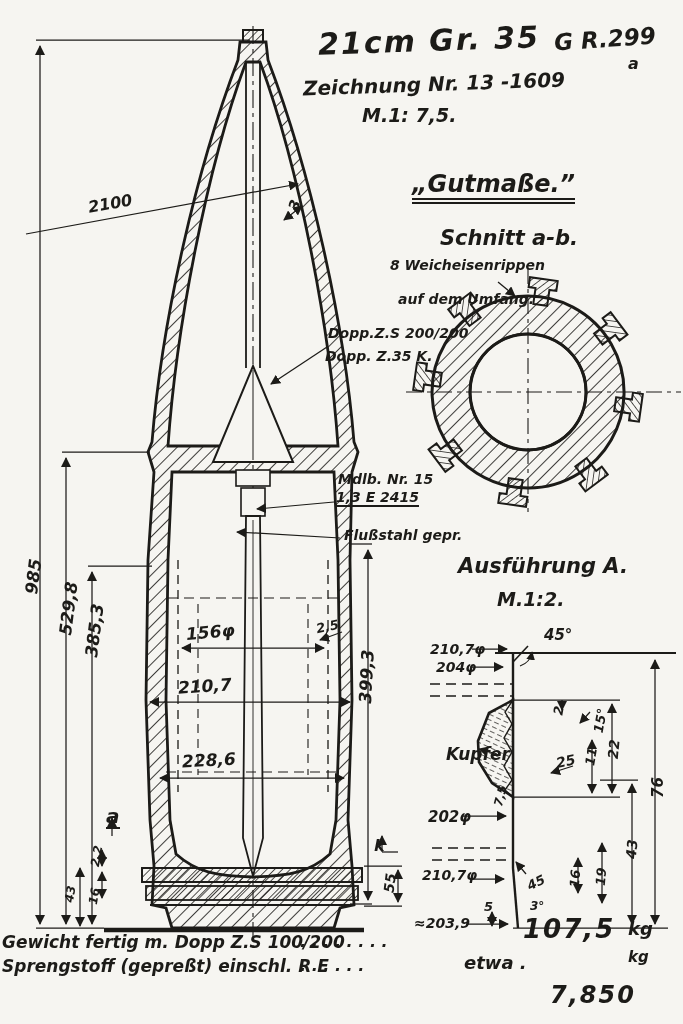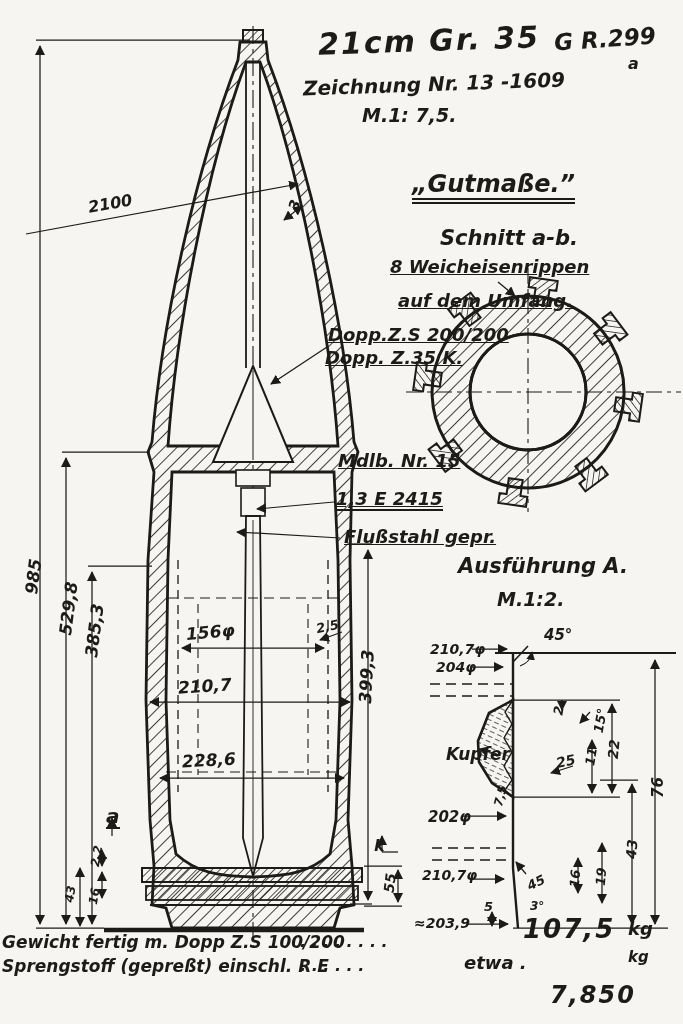--- a/index.html
+++ b/index.html
@@ -4,21 +4,21 @@
 <style>
   html,body{margin:0;padding:0;background:#888;}
   #sheet{position:relative;width:683px;height:1024px;background:#f6f5f1;overflow:hidden;
          font-family:"DejaVu Sans",sans-serif;color:#1c1b18;}
   #sheet svg{position:absolute;left:0;top:0;}
   .lbl{position:absolute;display:inline-block;white-space:nowrap;font-style:italic;
        font-weight:600;color:#1c1b18;line-height:1;}
   .h1{font-size:30px;font-weight:700;letter-spacing:2px;}
   .h2{font-size:21px;font-weight:700;}
   .h3{font-size:24px;font-weight:700;}
-  .note{font-size:18px;text-decoration:underline;}
+  .note{font-size:14px;}
   .dim{font-size:15px;}
   .dimsm{font-size:12px;}
   .big{font-size:26px;font-weight:700;letter-spacing:2px;}
   .underl{border-bottom:6px double #1c1b18;padding-bottom:2px;}
   .underl2{border-bottom:2px solid #1c1b18;padding-bottom:1px;}
   .stamp-circle{position:absolute;width:56px;height:56px;border:3.5px solid #1c1b18;
        border-radius:50%;text-align:center;line-height:56px;font-size:30px;
        font-style:italic;font-weight:700;}
   .rot{transform-origin:center center;}
 </style>
@@ -195,21 +195,21 @@
 
 <span class="lbl h2" style="left:440px;top:228px;">Schnitt a-b.</span>
 <span class="lbl h3 underl" style="left:412px;top:172px;">„Gutmaße.”</span>
 <span class="lbl note" style="left:390px;top:258px;">8 Weicheisenrippen</span>
 <span class="lbl note" style="left:398px;top:292px;">auf dem Umfang.</span>
 <span class="lbl h2" style="left:458px;top:556px;">Ausführung A.</span>
 <span class="lbl" style="left:497px;top:590px;font-size:19px;font-weight:700;">M.1:2.</span>
 
 <span class="lbl note" style="left:328px;top:326px;">Dopp.Z.S 200/200</span>
 <span class="lbl note" style="left:325px;top:349px;">Dopp. Z.35 K.</span>
-<span class="lbl note" style="left:338px;top:452px;">Mdlb. Nr. 15</span>
+<span class="lbl note" style="left:338px;top:472px;">Mdlb. Nr. 15</span>
 <span class="lbl note underl2" style="left:336px;top:490px;">1,3 E 2415</span>
 <span class="lbl note" style="left:344px;top:528px;">Flußstahl gepr.</span>
 <span class="lbl" style="left:446px;top:746px;font-size:17px;">Kupfer</span>
 
 <span class="lbl dim rot" style="left:88px;top:196px;transform:rotate(-10deg);font-size:16px;">2100</span>
 <span class="lbl dim rot" style="left:16px;top:568px;transform:rotate(-83deg);font-size:17px;">985</span>
 <span class="lbl dim rot" style="left:42px;top:600px;transform:rotate(-83deg);font-size:17px;">529,8</span>
 <span class="lbl dim rot" style="left:68px;top:622px;transform:rotate(-83deg);font-size:17px;">385,3</span>
 <span class="lbl dim rot" style="left:290px;top:198px;transform:rotate(-72deg);">3</span>
 <span class="lbl dim" style="left:186px;top:624px;font-size:17px;transform:rotate(-5deg);">156φ</span>

